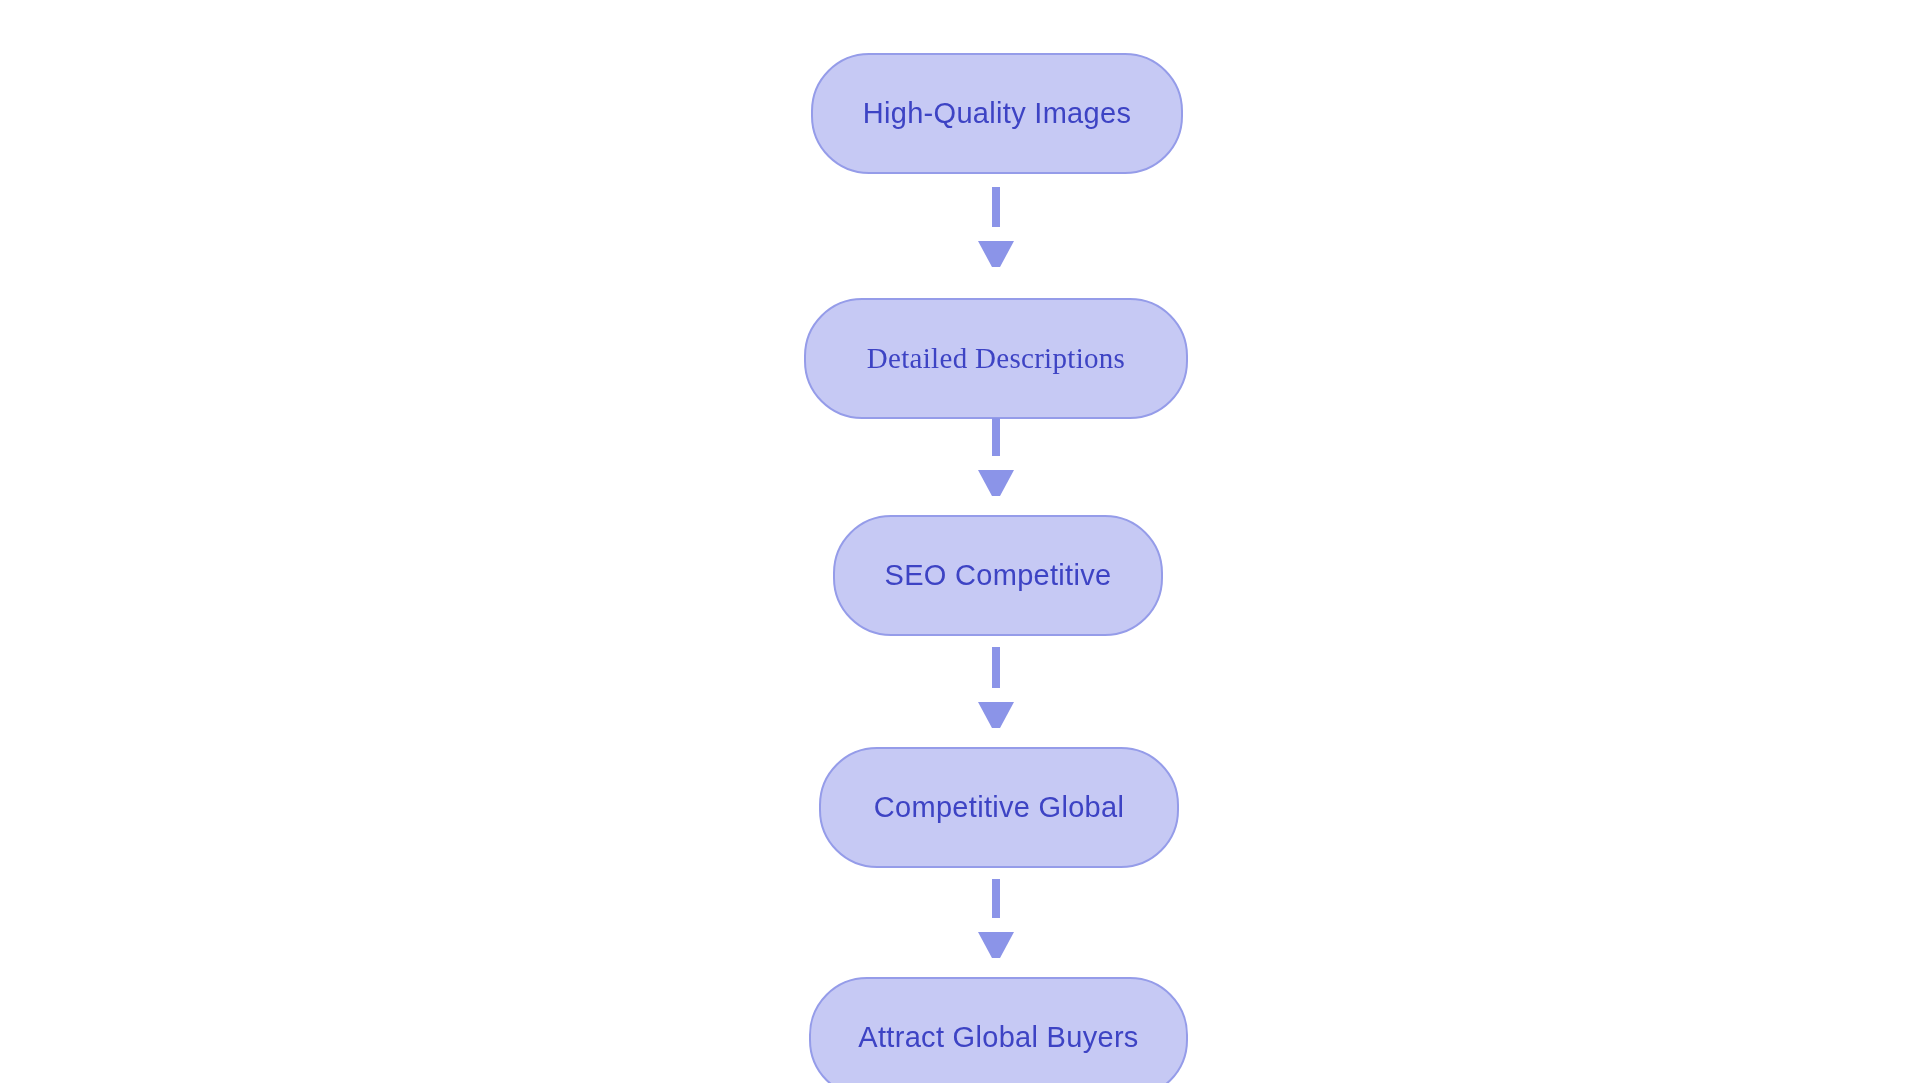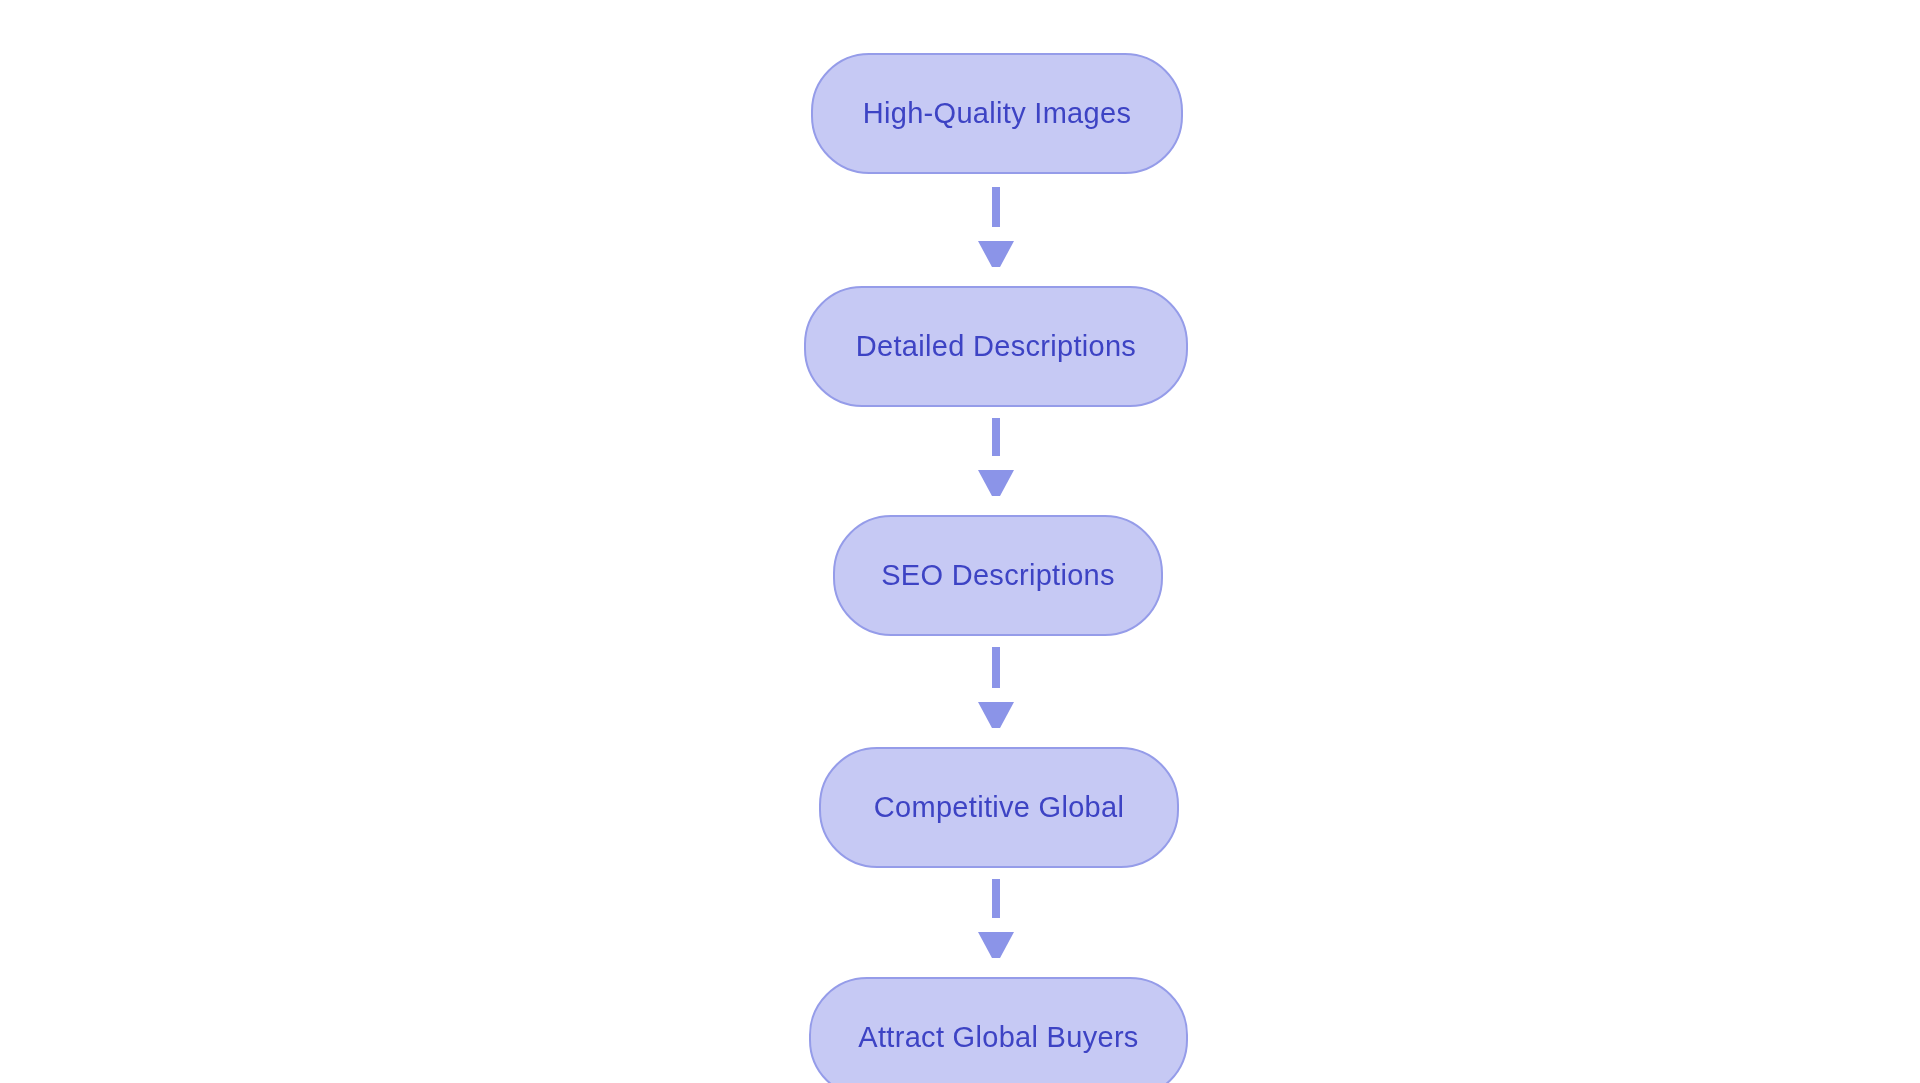--- a/index.html
+++ b/index.html
@@ -30,21 +30,21 @@
     color: var(--node-text);
     display: flex;
     align-items: center;
     justify-content: center;
     font-size: 29px;
     font-weight: 400;
     letter-spacing: 0.3px;
     white-space: nowrap;
   }
   .n0 { left: 775px; top: 17px;  width: 372px; }
-  .n1 { left: 768px; top: 250px; width: 384px; }
+  .n1 { left: 768px; top: 262px; width: 384px; font-family: Liberation Serif, serif; }
   .n2 { left: 797px; top: 479px; width: 330px; }
   .n3 { left: 783px; top: 711px; width: 360px; }
   .n4 { left: 773px; top: 941px; width: 379px; }
 
   .connector {
     position: absolute;
     left: 944px;
     width: 32px;
     display: flex;
     flex-direction: column;
@@ -84,21 +84,21 @@
   <div class="flow-node n1">
     <span>Detailed Descriptions</span>
   </div>
 
   <div class="connector c1">
     <div class="arrow-line"></div>
     <div class="arrow-head"></div>
   </div>
 
   <div class="flow-node n2">
-    <span>SEO Descriptions</span>
+    <span>SEO Competitive</span>
   </div>
 
   <div class="connector c2">
     <div class="arrow-line"></div>
     <div class="arrow-head"></div>
   </div>
 
   <div class="flow-node n3">
     <span>Competitive Global</span>
   </div>

